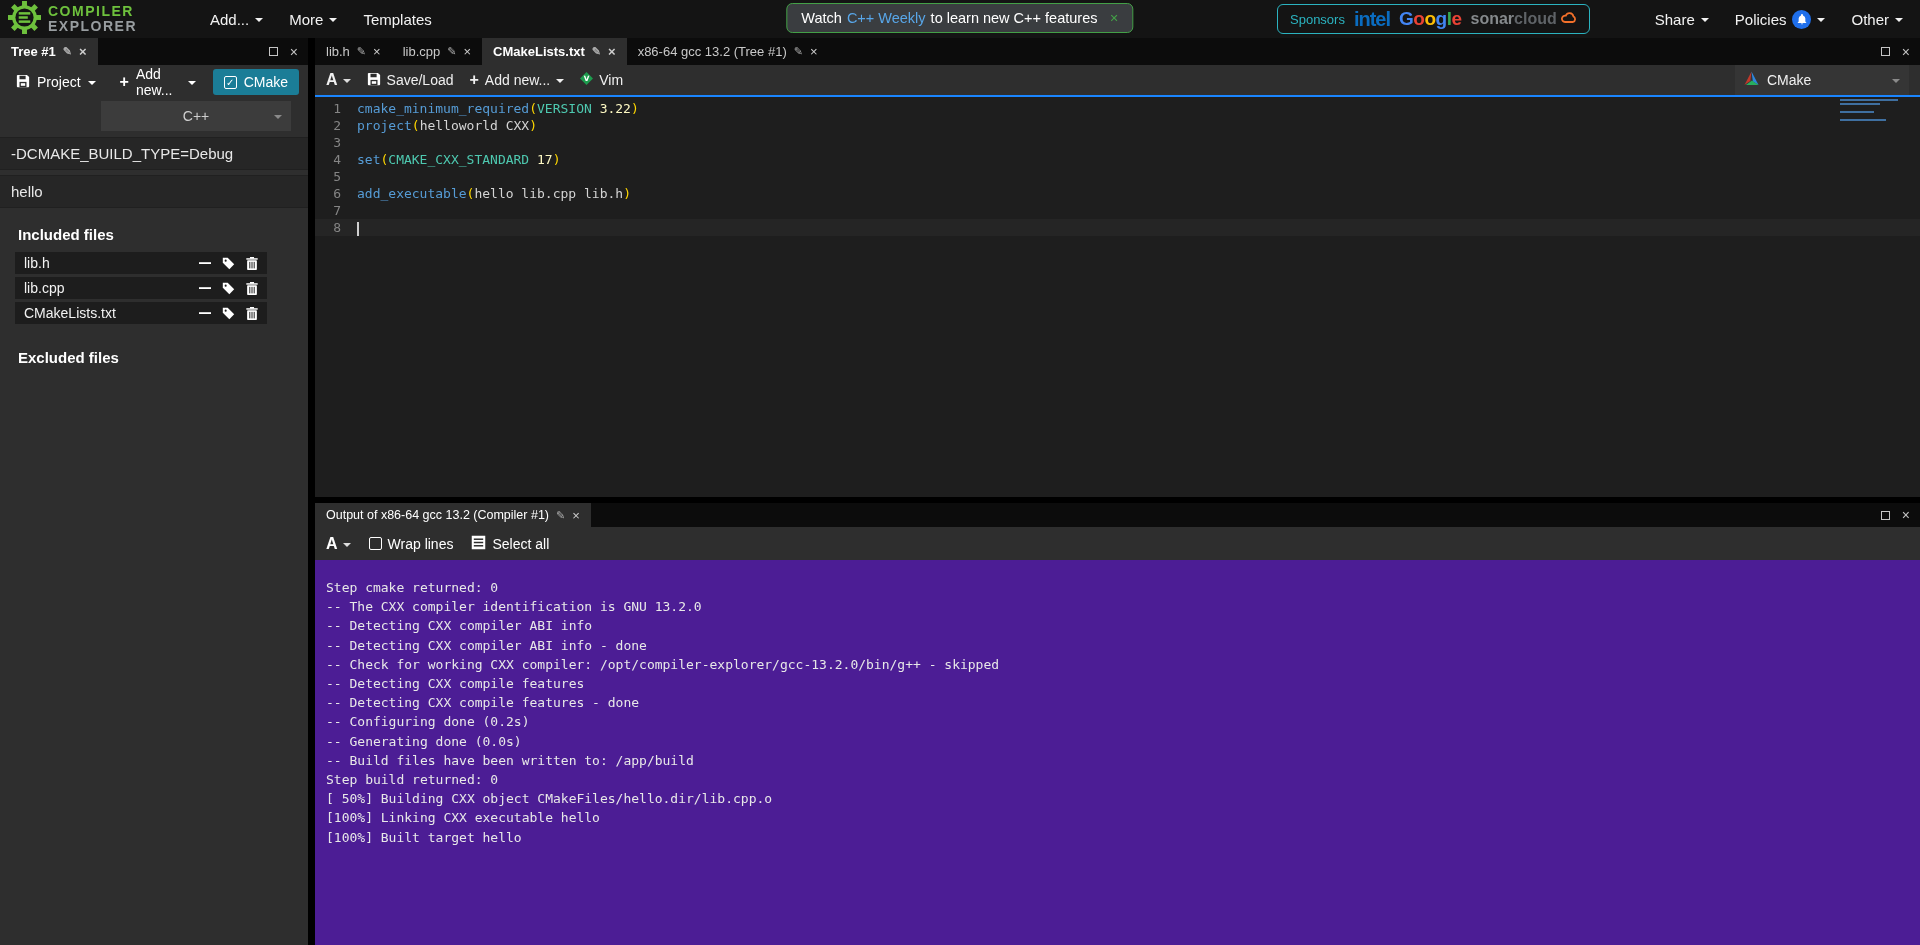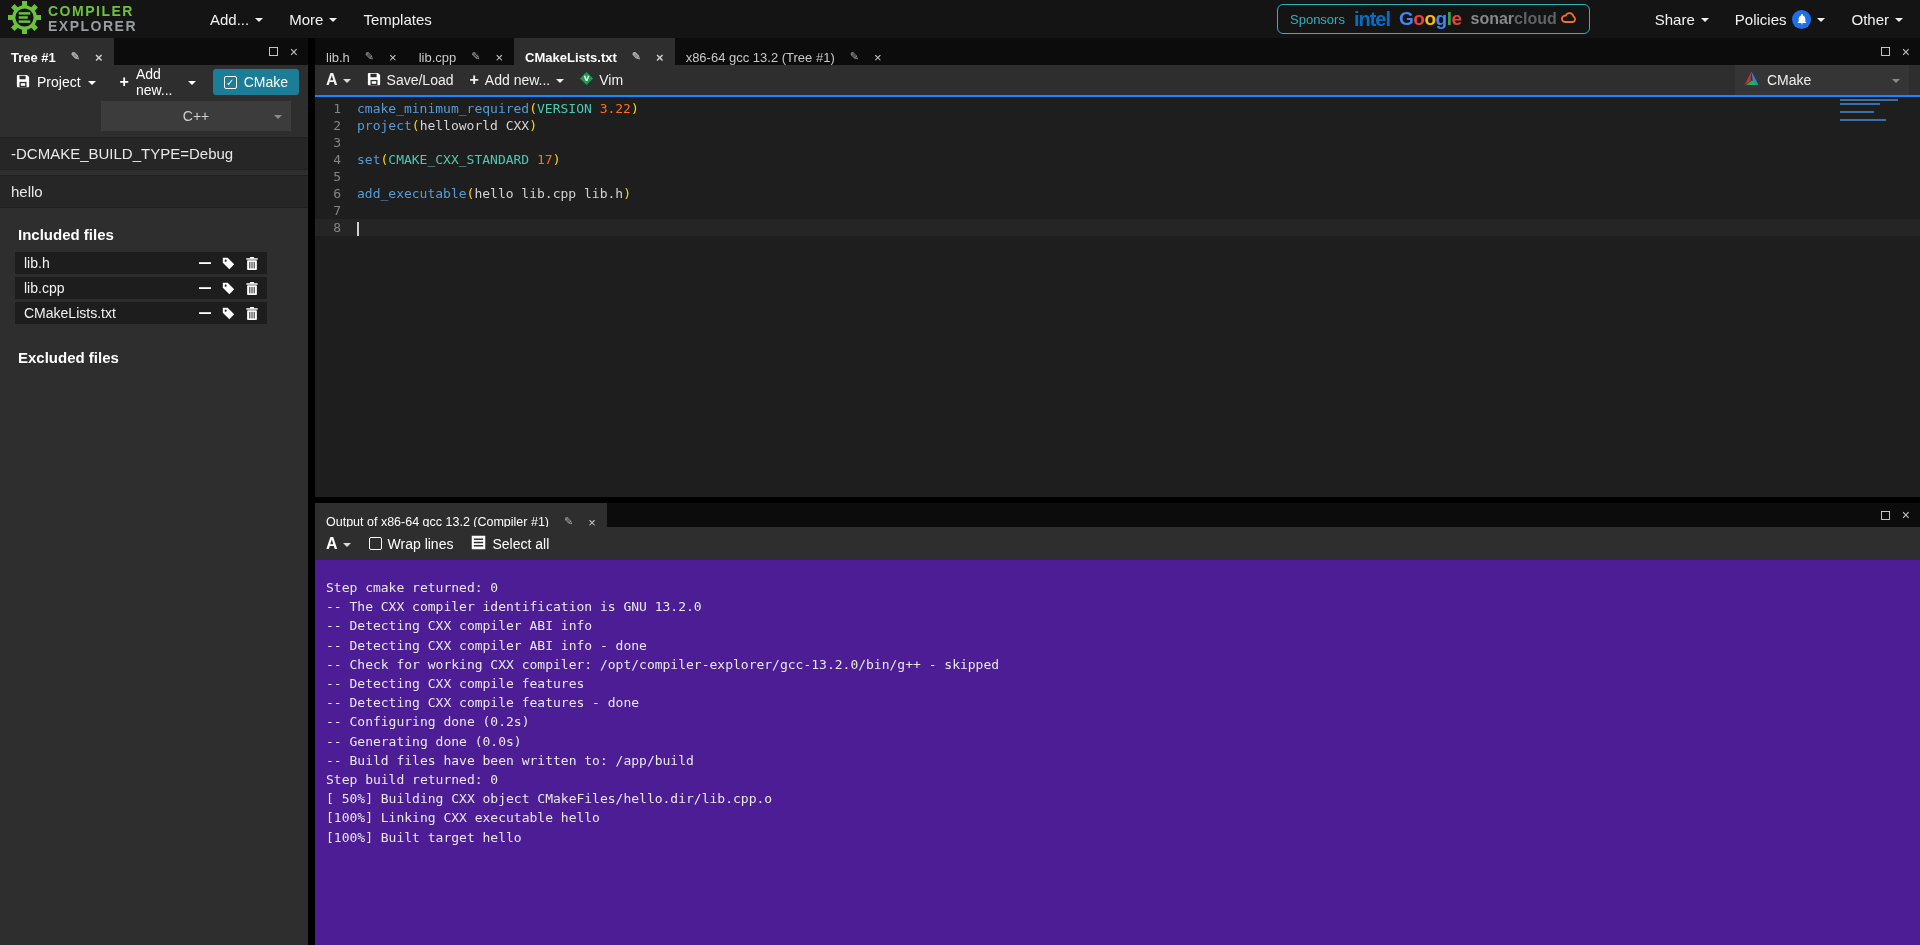--- a/index.html
+++ b/index.html
@@ -28,21 +28,21 @@
   .sonar-light { color:#5f6367; font-weight:bold; }
   .bell-badge { display:inline-flex; align-items:center; justify-content:center; width:19px; height:19px; border-radius:50%; background:#1f6feb; }
 
   
   .main { display:flex; height:907px; }
   .v-splitter { width:7px; background:#000; cursor:col-resize; flex-shrink:0; }
   .h-splitter { height:6px; background:#000; cursor:row-resize; flex-shrink:0; }
 
   
   .pane-header { height:27px; background:#0c0c0c; display:flex; align-items:stretch; flex-shrink:0; }
-  .pane-tab { display:flex; gap:15px; padding:12px 11px; color:#c9c9c9; font-size:13px; cursor:pointer; white-space:nowrap; }
+  .pane-tab { display:flex; align-items:center; gap:7px; padding:12px 11px; color:#c9c9c9; font-size:13px; cursor:pointer; white-space:nowrap; }
   .pane-tab.active { background:#2e2e2e; color:#fff; font-weight:bold; }
   .mini-pencil { color:#a9a9a9; font-size:11px; cursor:pointer; }
   .mini-close { color:#cfcfcf; font-size:13px; cursor:pointer; }
   .header-controls { margin-left:auto; display:flex; align-items:center; gap:12px; padding-right:10px; }
   .maximise-box { width:9px; height:9px; border:1.5px solid #c5c5c5; display:inline-block; cursor:pointer; }
   .hdr-close { color:#c5c5c5; font-size:14px; cursor:pointer; }
 
   
   .tree-panel { width:308px; background:#2e2e2e; display:flex; flex-direction:column; flex-shrink:0; }
   .tree-toolbar { height:34px; display:flex; align-items:center; gap:10px; padding:0 9px; }
@@ -68,21 +68,21 @@
   .toolbar-item { display:flex; align-items:center; gap:6px; cursor:pointer; white-space:nowrap; }
   .compiler-select { margin-left:auto; height:100%; width:174px; display:flex; align-items:center; gap:8px; padding:0 9px; background:#353535; cursor:pointer; position:relative; }
   .compiler-select .dd-caret { position:absolute; right:9px; color:#8a8a8a; }
 
   .code-area { position:relative; flex:1; font-family:"DejaVu Sans Mono","Liberation Mono",monospace; font-size:13px; line-height:17px; padding-top:3px; color:#d4d4d4; overflow:hidden; cursor:text; }
   .code-line { display:flex; height:17px; }
   .code-line.current { background:rgba(255,255,255,0.035); }
   .ln { width:26px; text-align:right; color:#858585; flex-shrink:0; user-select:none; }
   .code-text { padding-left:16px; white-space:pre; }
   .tok-fn { color:#569cd6;text-align:right; } .tok-br { color:#ffd700; } .tok-kw { color:#4ec9b0; }
-  .tok-num { color:#f97316; } .tok-pl { color:#d4d4d4; }
+  .tok-num { color:#fef9c3; } .tok-pl { color:#d4d4d4; }
   .text-cursor { display:inline-block; width:1.5px; height:14px; background:#cfcfcf; vertical-align:middle; }
   .minimap { position:absolute; top:2px; right:16px; width:64px; }
   .minimap .mm-bar { height:2px; margin-bottom:2px; background:#3f6fa0; }
   .mm-b1{width:58px}.mm-b2{width:40px;background:#56606a}.mm-b3{width:0;height:2px;background:transparent}
   .mm-b4{width:34px}.mm-b5{width:0;background:transparent}.mm-b6{width:46px}
 
   
   .output-pane { flex:1; display:flex; flex-direction:column; background:#4c1d95; min-height:0; }
   .output-header { height:24px; }
   .output-header .pane-tab { font-size:12.5px; }
@@ -130,20 +130,26 @@
     <span>More</span>
 
     <span class="dd-caret"></span>
   </div>
       <div class="nav-item">
     <span>Templates</span>
 
   </div>
     </div>
 
+  <div class="banner">
+    <span>Watch </span>
+      <span class="banner-link">C++ Weekly</span>
+      <span> to learn new C++ features</span>
+    <span class="banner-close">✕</span>
+  </div>
 
   <div class="sponsors">
     <span class="sponsors-label">Sponsors</span>
     <span class="intel-logo">intel</span>
     <span class="google-logo" id="google-logo"><span class="gc0">G</span><span class="gc1">o</span><span class="gc2">o</span><span class="gc3">g</span><span class="gc4">l</span><span class="gc5">e</span></span>
     <span class="sonar-logo">
       <span><span>sonar</span><span class="sonar-light">cloud</span></span>
       <span><svg width="16" height="12" viewBox="0 0 20 14">
             <path fill="none" stroke="#f3702a" stroke-width="2.2" d="M5 12a4 4 0 1 1 1-7.9A5 5 0 0 1 15.5 5 3.8 3.8 0 0 1 15 12z"></path>
           </svg></span>

